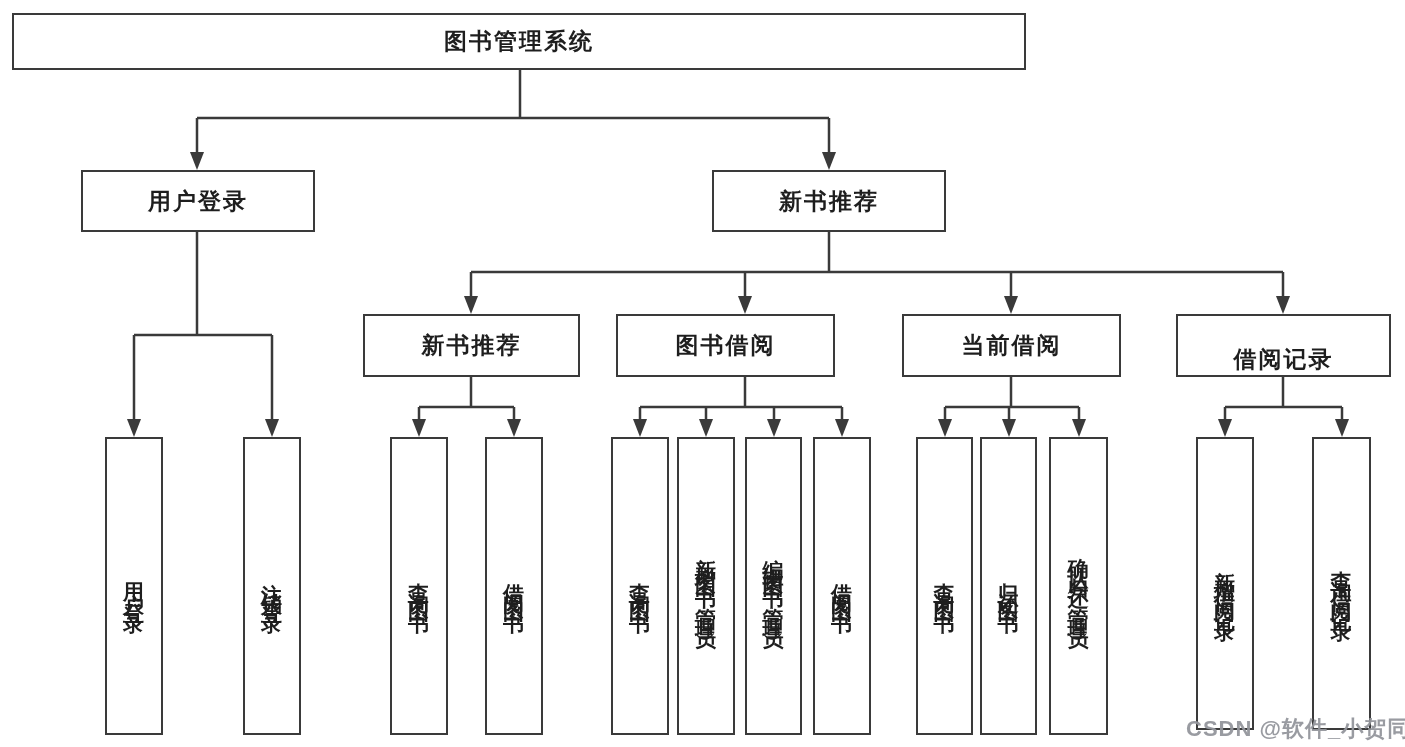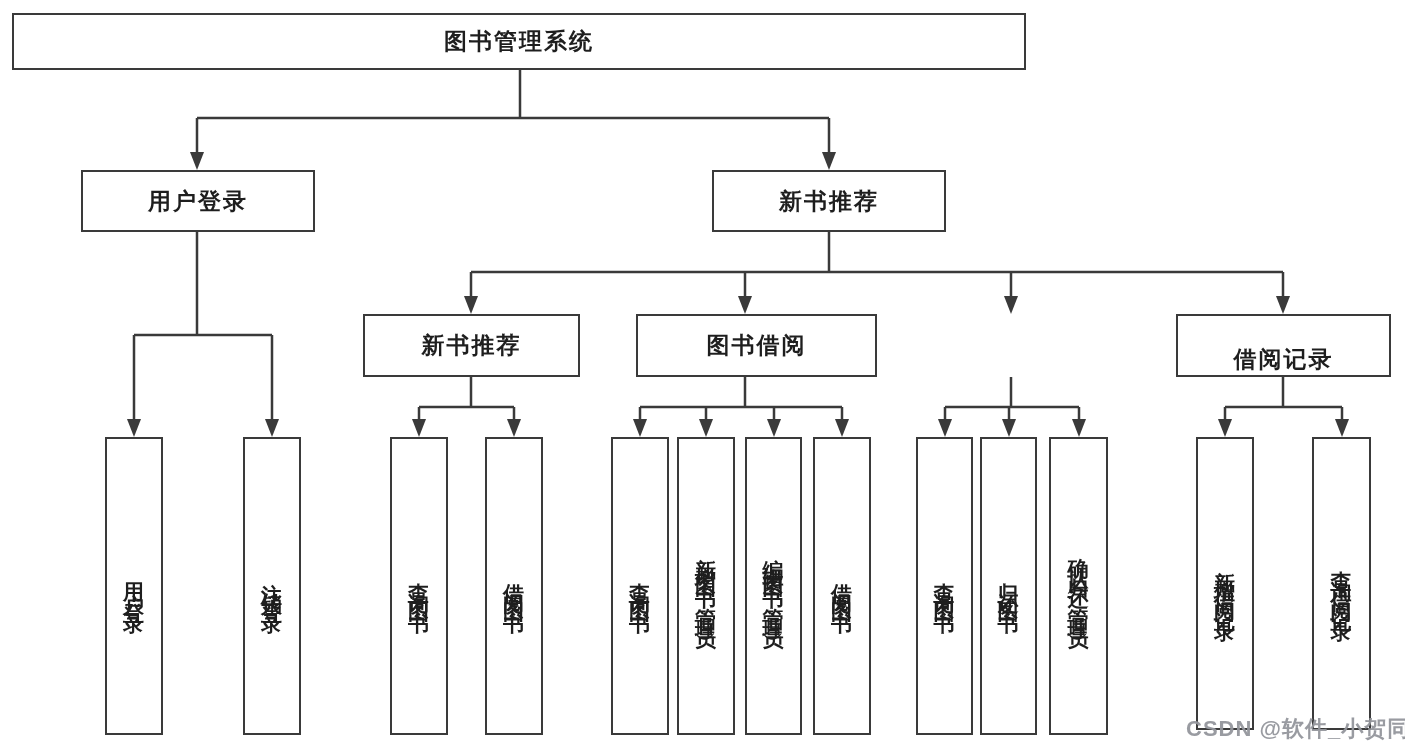--- a/index.html
+++ b/index.html
@@ -98,22 +98,25 @@
   <div class="node" style="left:81px; top:170px; width:234px; height:62px;">
     <span>用户登录</span>
   </div>
   <div class="node" style="left:712px; top:170px; width:234px; height:62px;">
     <span>新书推荐</span>
   </div>
 
   <div class="node" style="left:363px; top:314px; width:217px; height:63px;justify-content:center;">
     <span>新书推荐</span>
   </div>
-  <div class="node" style="left:636px; top:314px; width:241px; height:63px;">
+  <div class="node" style="left:616px; top:314px; width:219px; height:63px;">
     <span>图书借阅</span>
+  </div>
+  <div class="node" style="left:902px; top:314px; width:219px; height:63px;">
+    <span>当前借阅</span>
   </div>
   <div class="node" style="left:1176px; top:314px; width:215px; height:63px;align-items:flex-end;">
     <span>借阅记录</span>
   </div>
 
   <div class="node leaf" style="left:105px; top:437px; width:58px; height:298px;">
     <span class="vtext">用户登录</span>
   </div>
   <div class="node leaf" style="left:243px; top:437px; width:58px; height:298px;">
     <span class="vtext">注销登录</span>

